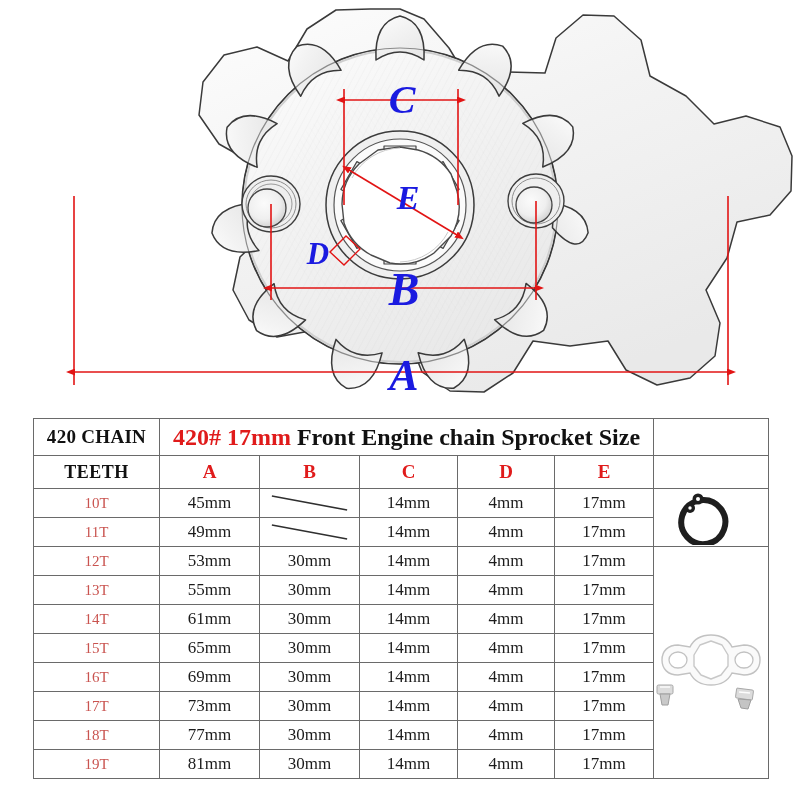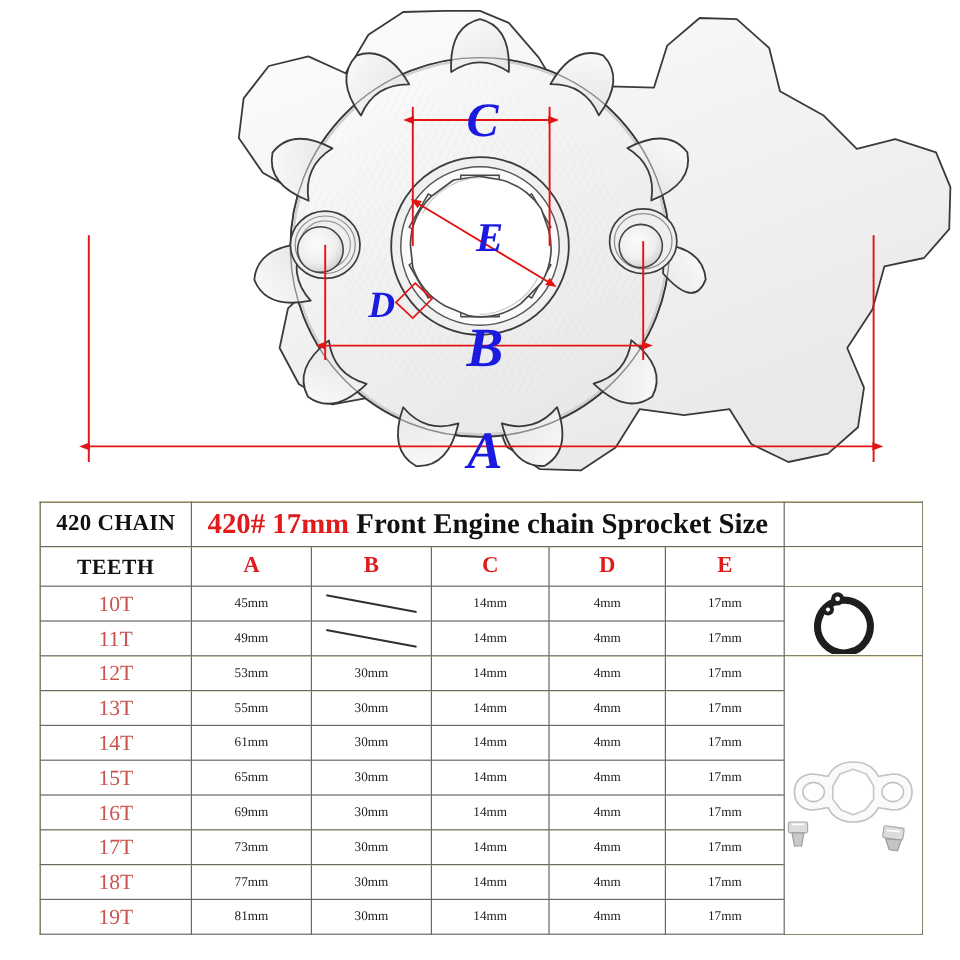--- a/index.html
+++ b/index.html
@@ -37,21 +37,22 @@
   #table-area {
     position: absolute;
     left: 33px;
     top: 418px;
     width: 735px;
   }
   table.spec {
     border-collapse: collapse;
     table-layout: fixed;
     width: 735px;
-    background: #fde047;
+    background: #3b82f6;
+    border-radius: 24px;
   }
   table.spec td, table.spec th {
     border: 1px solid #6a6a6a;
     padding: 0;
     text-align: center;
     vertical-align: middle;
     font-family: "Liberation Serif", "DejaVu Serif", serif;
     background: #ffffff;
   }
   
@@ -87,25 +88,25 @@
     font-size: 18px;
     color: #111111;
     letter-spacing: .5px;
   }
   .colhead-red {
     font-weight: bold;
     font-size: 19px;
     color: #e01b1b;
   }
   .teeth-cell {
-    font-size: 18px;
+    font-size: 15px;
     color: #c9534f;
   }
   .val-cell {
-    font-size: 11px;
+    font-size: 17px;
     color: #1c1c1c;
   }
   .img-cell { position: relative; background: #fff; }
 
   
   .na-dash {
     display: block;
     width: 100%;
     height: 26px;
     position: relative;

